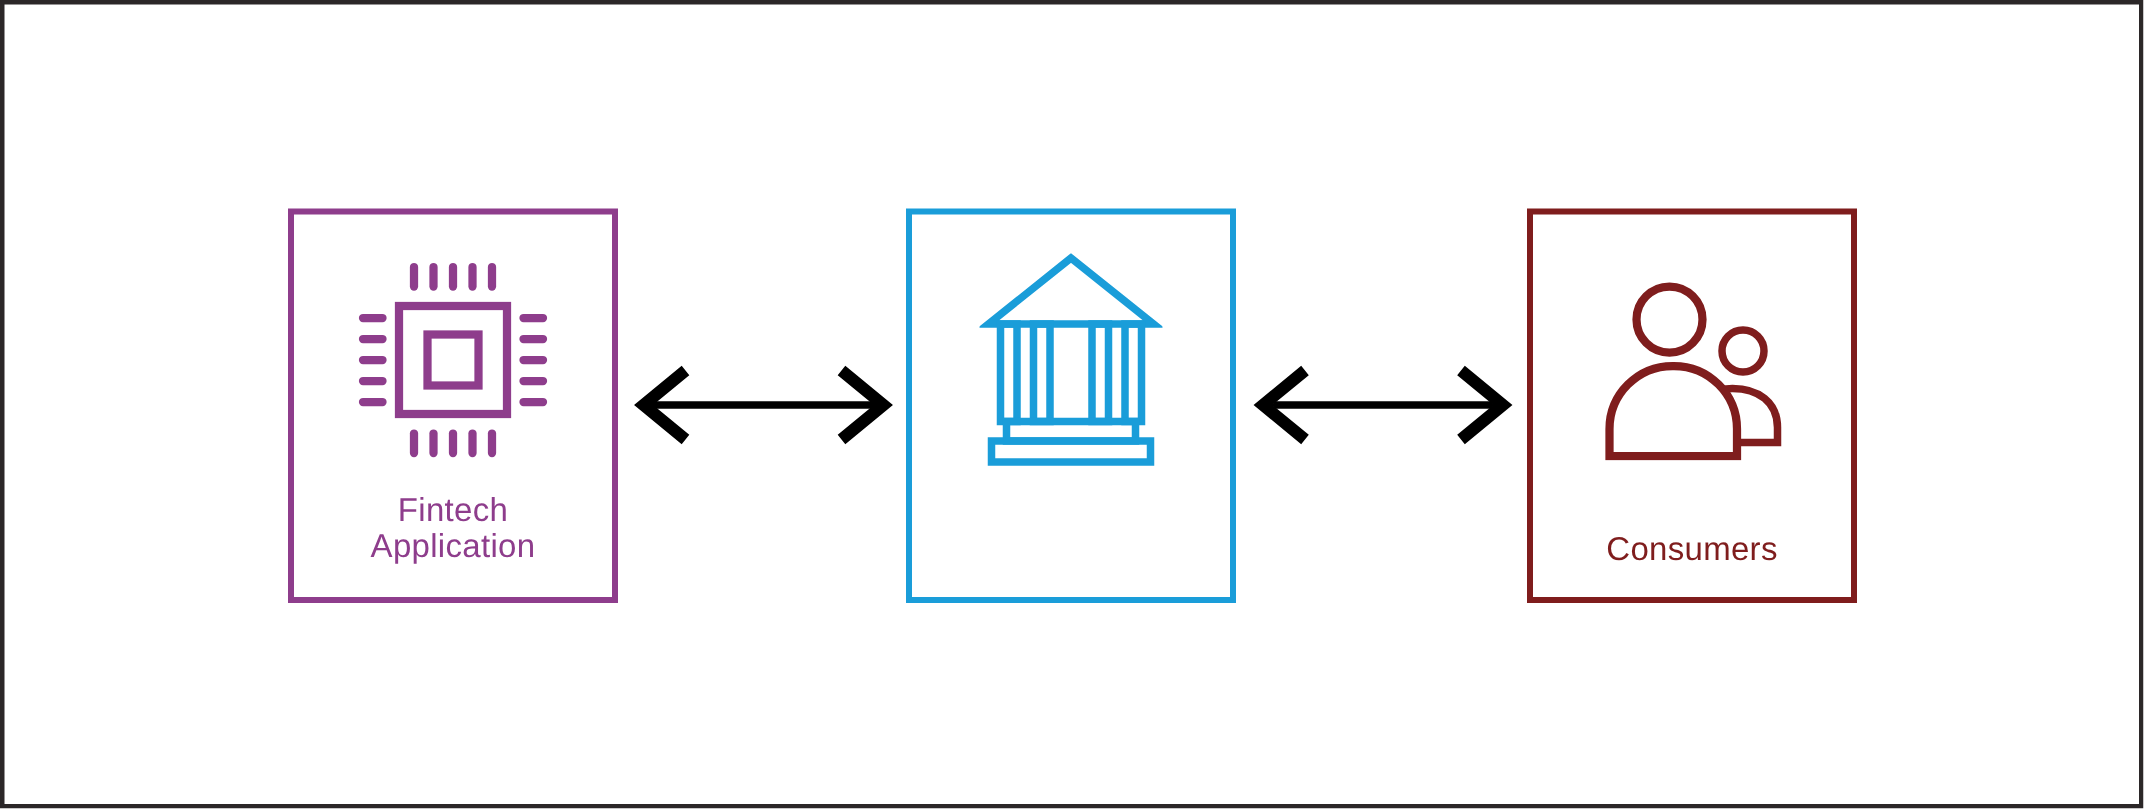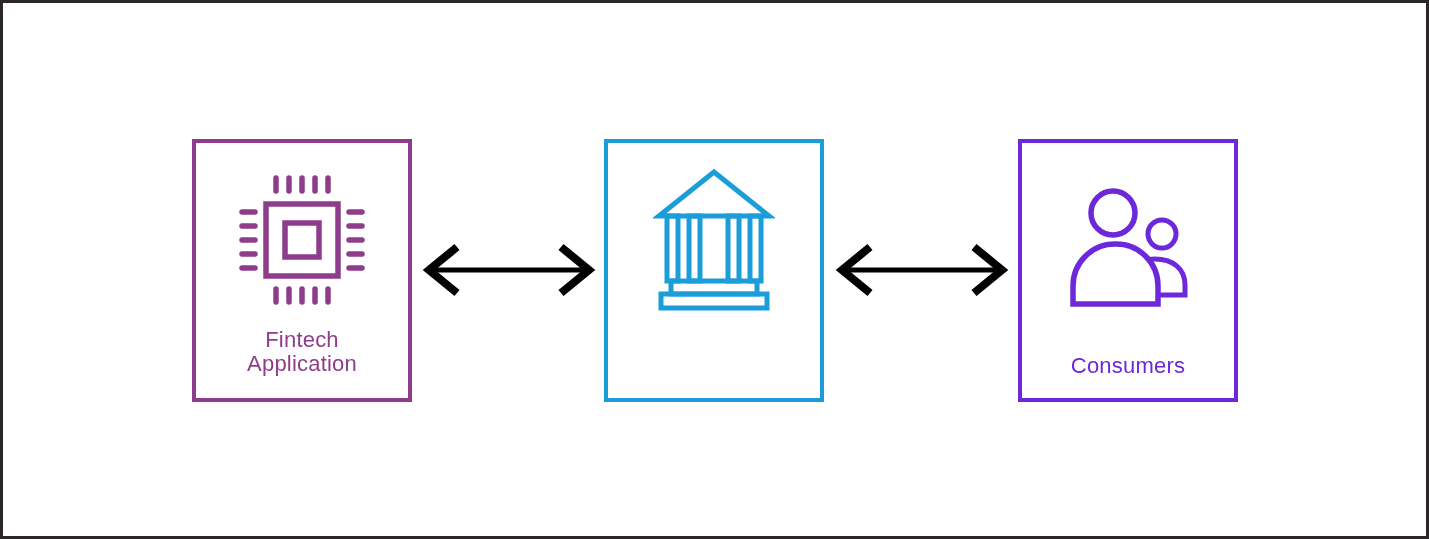--- a/index.html
+++ b/index.html
@@ -109,21 +109,21 @@
     </div>
   </div>
 
   <svg class="connector connector-1" viewBox="0 0 176 56" fill="none" stroke="currentColor" aria-hidden="true" style="color: rgb(0, 0, 0);">
     <line x1="5" y1="28" x2="171" y2="28" stroke-width="1.5"></line>
     <line x1="15" y1="28" x2="161" y2="28" stroke-width="5"></line>
     <polyline points="36,5 8,28 36,51" stroke-width="8" stroke-linejoin="miter"></polyline>
     <polyline points="140,5 168,28 140,51" stroke-width="8" stroke-linejoin="miter"></polyline>
   </svg>
 
-  <div class="node node-2" style="color: #6d28d9; gap: 28px;">
+  <div class="node node-2" style="color: #7f1d1d; gap: 28px;">
     <div class="icon-wrap">
       <svg width="134" height="134" viewBox="0 0 134 134" aria-hidden="true" stroke="currentColor">
         <circle cx="101" cy="61" r="14" fill="#ffffff" stroke-width="5"></circle>
         <path d="M64,122 v-10 c0,-17 13,-26 30,-26 s30,9 30,26 v10 z" fill="#ffffff" stroke-width="5" stroke-linejoin="miter"></path>
         <path d="M12,131 v-18 a42,42 0 0 1 42,-42 h1 a42,42 0 0 1 42,42 v18 z" fill="#ffffff" stroke-width="5.5" stroke-linejoin="miter"></path>
         <circle cx="52" cy="40" r="22" fill="#ffffff" stroke-width="5.5"></circle>
       </svg>
     </div>
     <div class="node-label">Consumers</div>
   </div>

